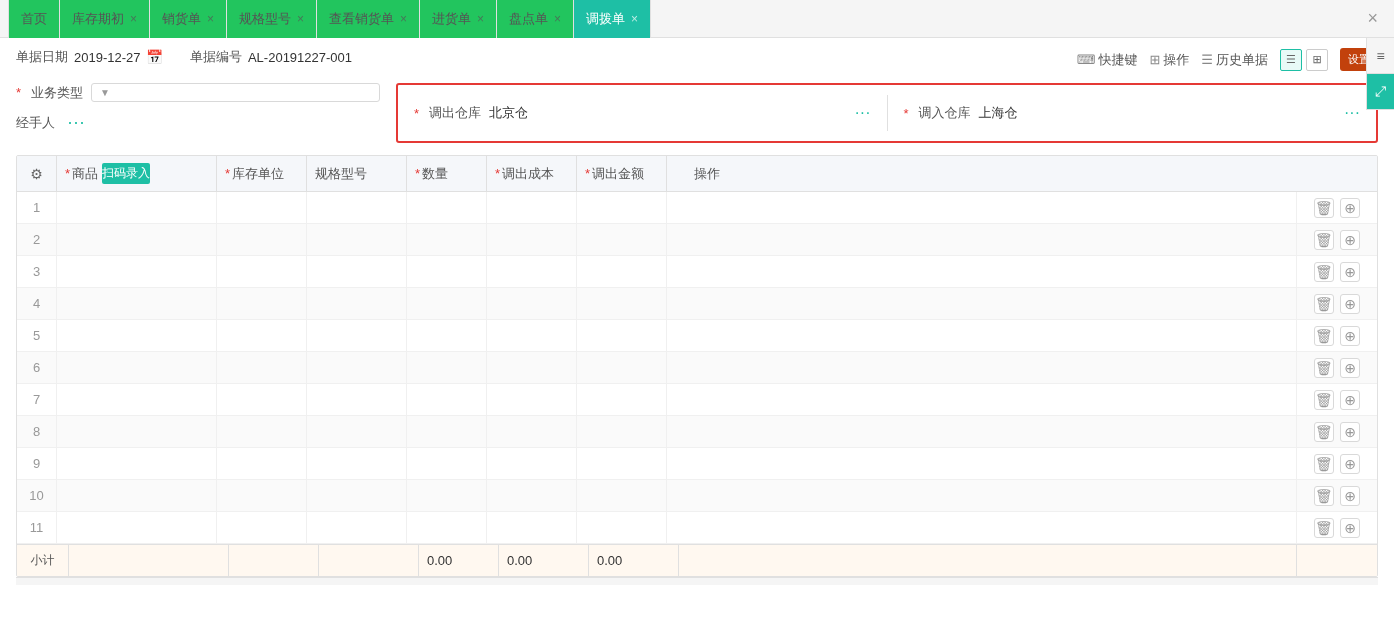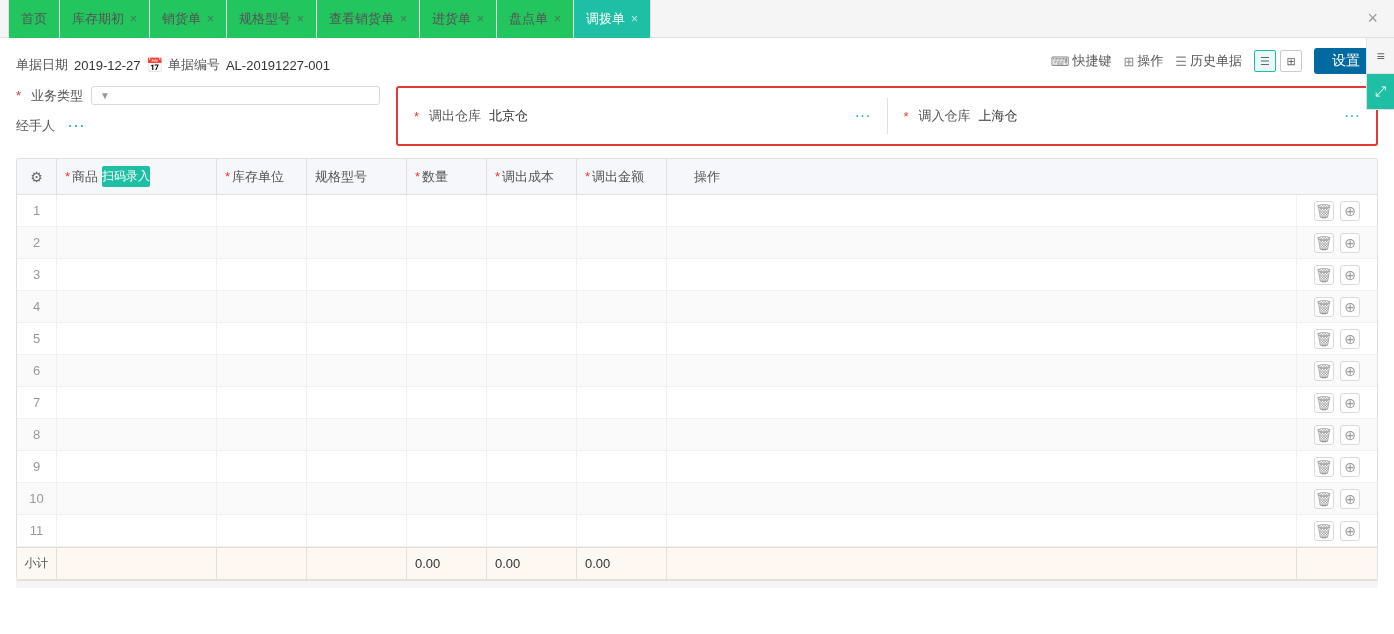--- a/index.html
+++ b/index.html
@@ -45,23 +45,23 @@
     }
 
     
     .content {
       padding: 10px 16px;
       background: #fff;
     }
 
     
     .header-row {
-      display: flex; align-items: flex-end;
+      display: flex; align-items: flex-start;
       margin-bottom: 12px;
-      gap: 4px;
+      gap: 26px;
     }
     .field-group {
       display: flex; align-items: center; gap: 6px;
     }
     .field-label { color: #555; font-size: 13px; }
     .field-value { color: #333; font-size: 13px; font-weight: 500; }
     .calendar-icon {
       color: #1ebfa5;
       cursor: pointer;
       font-size: 14px;
@@ -69,23 +69,23 @@
     .header-actions {
       margin-left: auto;
       display: flex; align-items: center; gap: 12px;
     }
     .action-link {
       display: flex; align-items: center; gap: 3px;
       color: #555; font-size: 13px; cursor: pointer;
     }
     .action-link .icon { color: #888; }
     .btn-settings {
-      background: #0369a1; color: #fff;
+      background: #c2410c; color: #fff;
       border: none; border-radius: 3px;
-      padding: 4px 18px; font-size: 14px;
+      padding: 4px 8px; font-size: 11px;
       cursor: pointer;
     }
     .layout-icons { display: flex; gap: 4px; }
     .layout-icon {
       width: 22px; height: 22px;
       border: 1px solid #ccc; border-radius: 2px;
       display: flex; align-items: center; justify-content: center;
       cursor: pointer; font-size: 11px; color: #666;
       background: #fff;
     }
@@ -215,21 +215,21 @@
     }
 
     
     .subtotal-row {
       display: flex; align-items: center;
       height: 32px;
       background: #fff8f0;
       border-top: 1px solid #e0e0e0;
     }
     .subtotal-label {
-      width: 40px; text-align: center;
+      width: 52px; text-align: center;
       color: #555; font-size: 12px;
       border-right: 1px solid #e0e0e0;
       height: 100%; display: flex; align-items: center; justify-content: center;
     }
     .subtotal-cell {
       height: 100%;
       display: flex; align-items: center;
       padding: 0 8px;
       border-right: 1px solid #e0e0e0;
       font-size: 13px;

